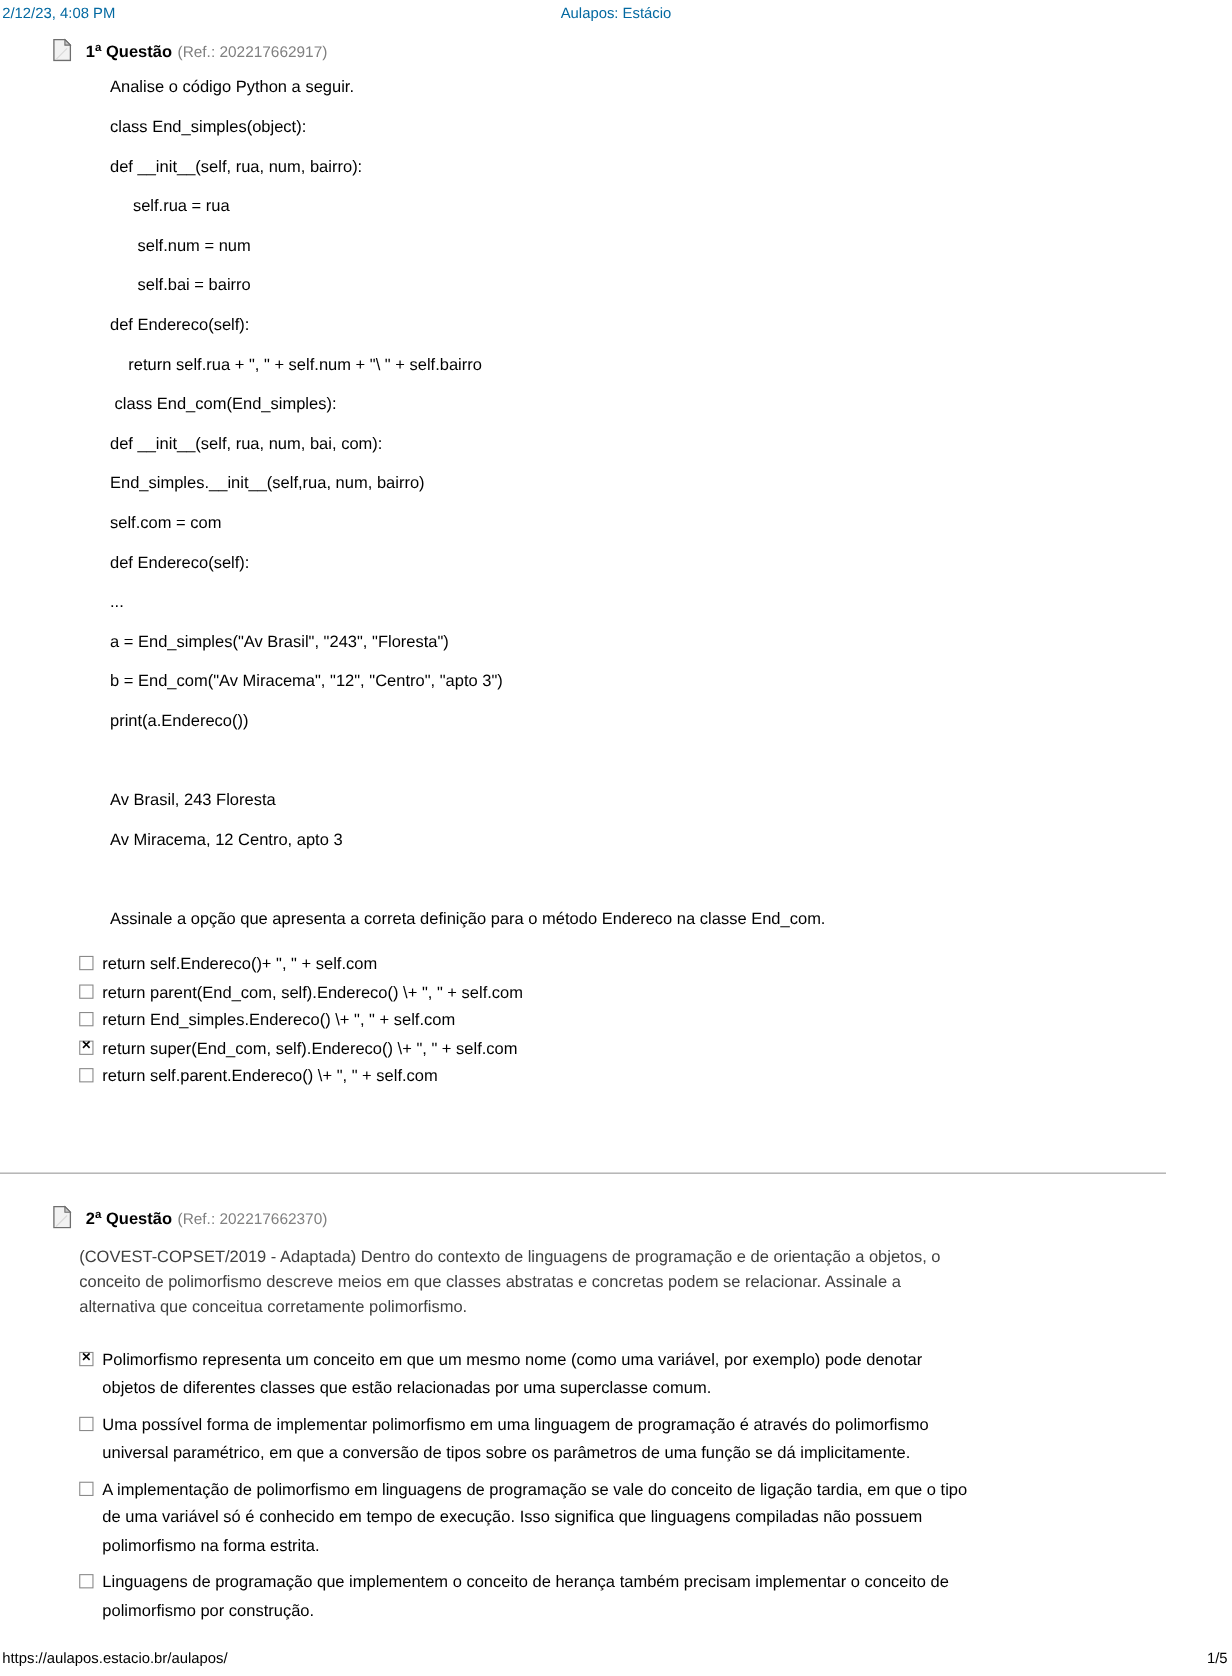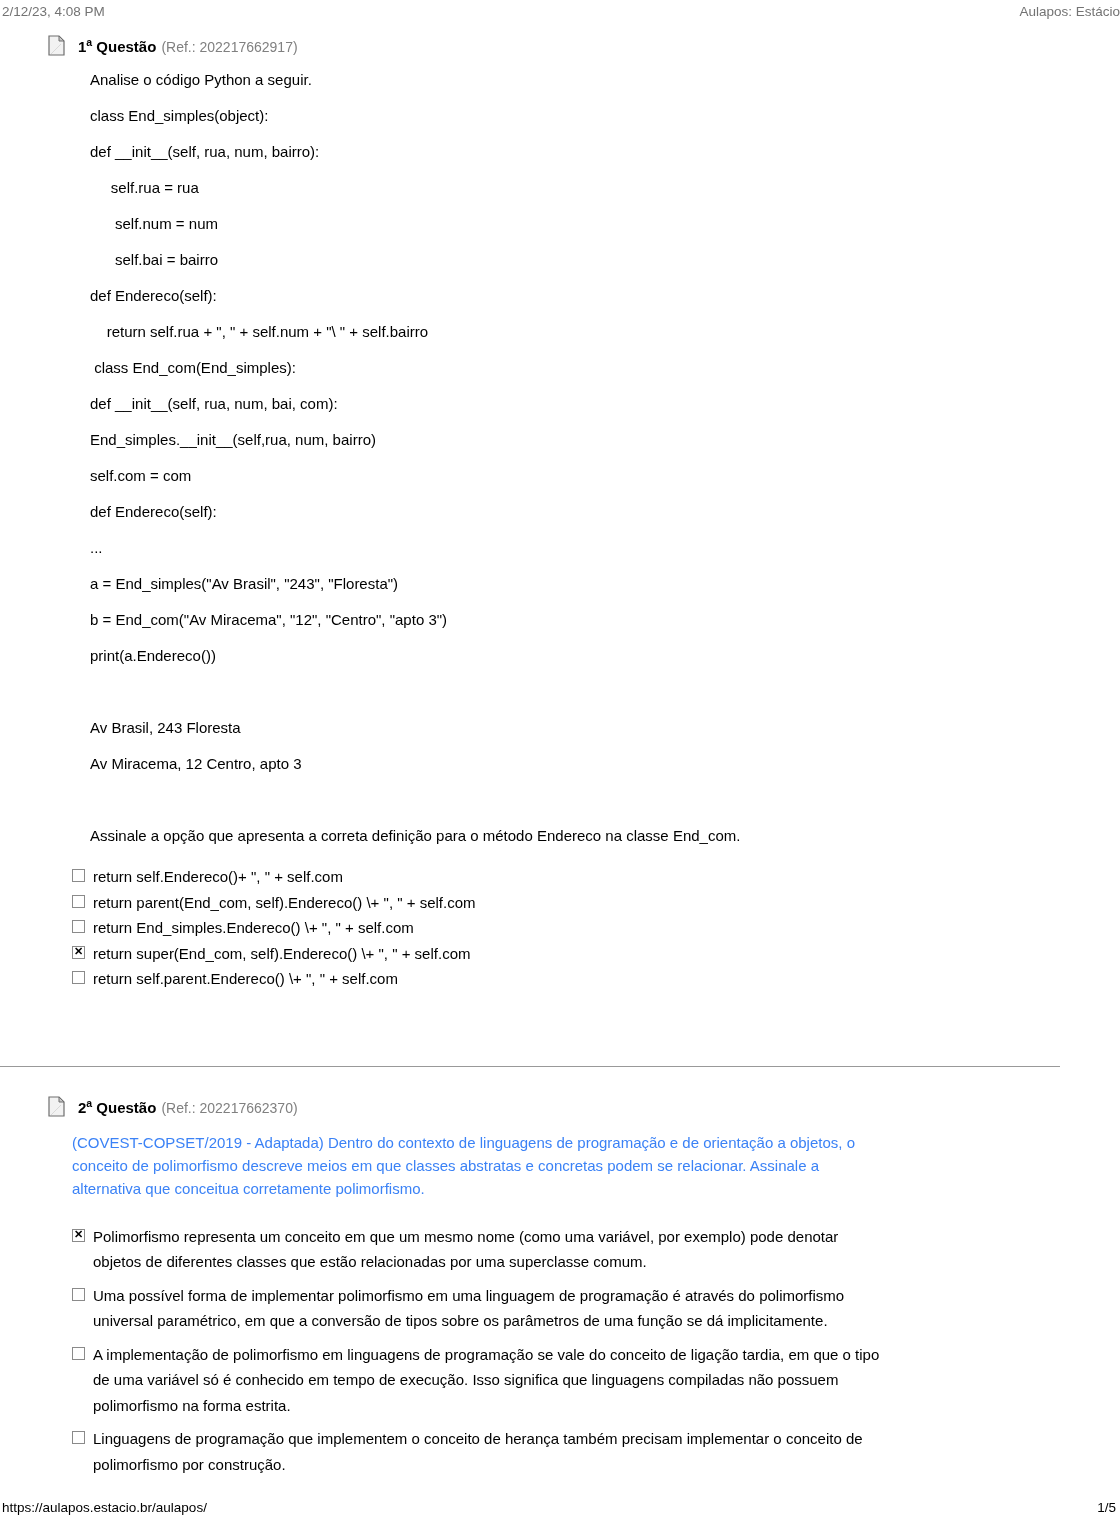--- a/index.html
+++ b/index.html
@@ -17,34 +17,34 @@
   }
 
   
   .print-header {
     position: absolute;
     top: 4px;
     left: 0;
     width: 1120px;
     height: 18px;
     font-size: 13.5px;
-    color: #737373;
+    color: #0369a1;
   }
   .print-header .ph-left {
     position: absolute;
     left: 2px;
     top: 0;
     white-space: nowrap;
   }
   .print-header .ph-center {
     position: absolute;
     left: 0;
     top: 0;
     width: 1120px;
-    text-align: right;
+    text-align: center;
     white-space: nowrap;
   }
 
   .print-footer {
     position: absolute;
     bottom: 6px;
     left: 0;
     width: 1120px;
     height: 18px;
     font-size: 13.5px;
@@ -103,41 +103,40 @@
     position: absolute;
     left: 48px;
     top: -1px;
     width: 17px;
     height: 21px;
     display: block;
   }
 
   
   .stmt-lines {
-    padding-left: 76px;
+    padding-left: 100px;
     padding-right: 30px;
-    margin-left: 14px;
   }
   .stmt-line {
     font-size: 15px;
     line-height: 36px;
     height: 36px;
     white-space: pre;
     color: #000;
   }
   .stmt-line.blank {
     height: 36px;
   }
 
   .para {
     padding-left: 72px;
     padding-right: 28px;
     font-size: 15px;
     line-height: 23px;
-    color: #3b82f6;
+    color: #404040;
   }
 
   
   .options {
     padding-left: 72px;
     padding-right: 24px;
     margin-top: 10px;
   }
   .option-row {
     display: flex;

